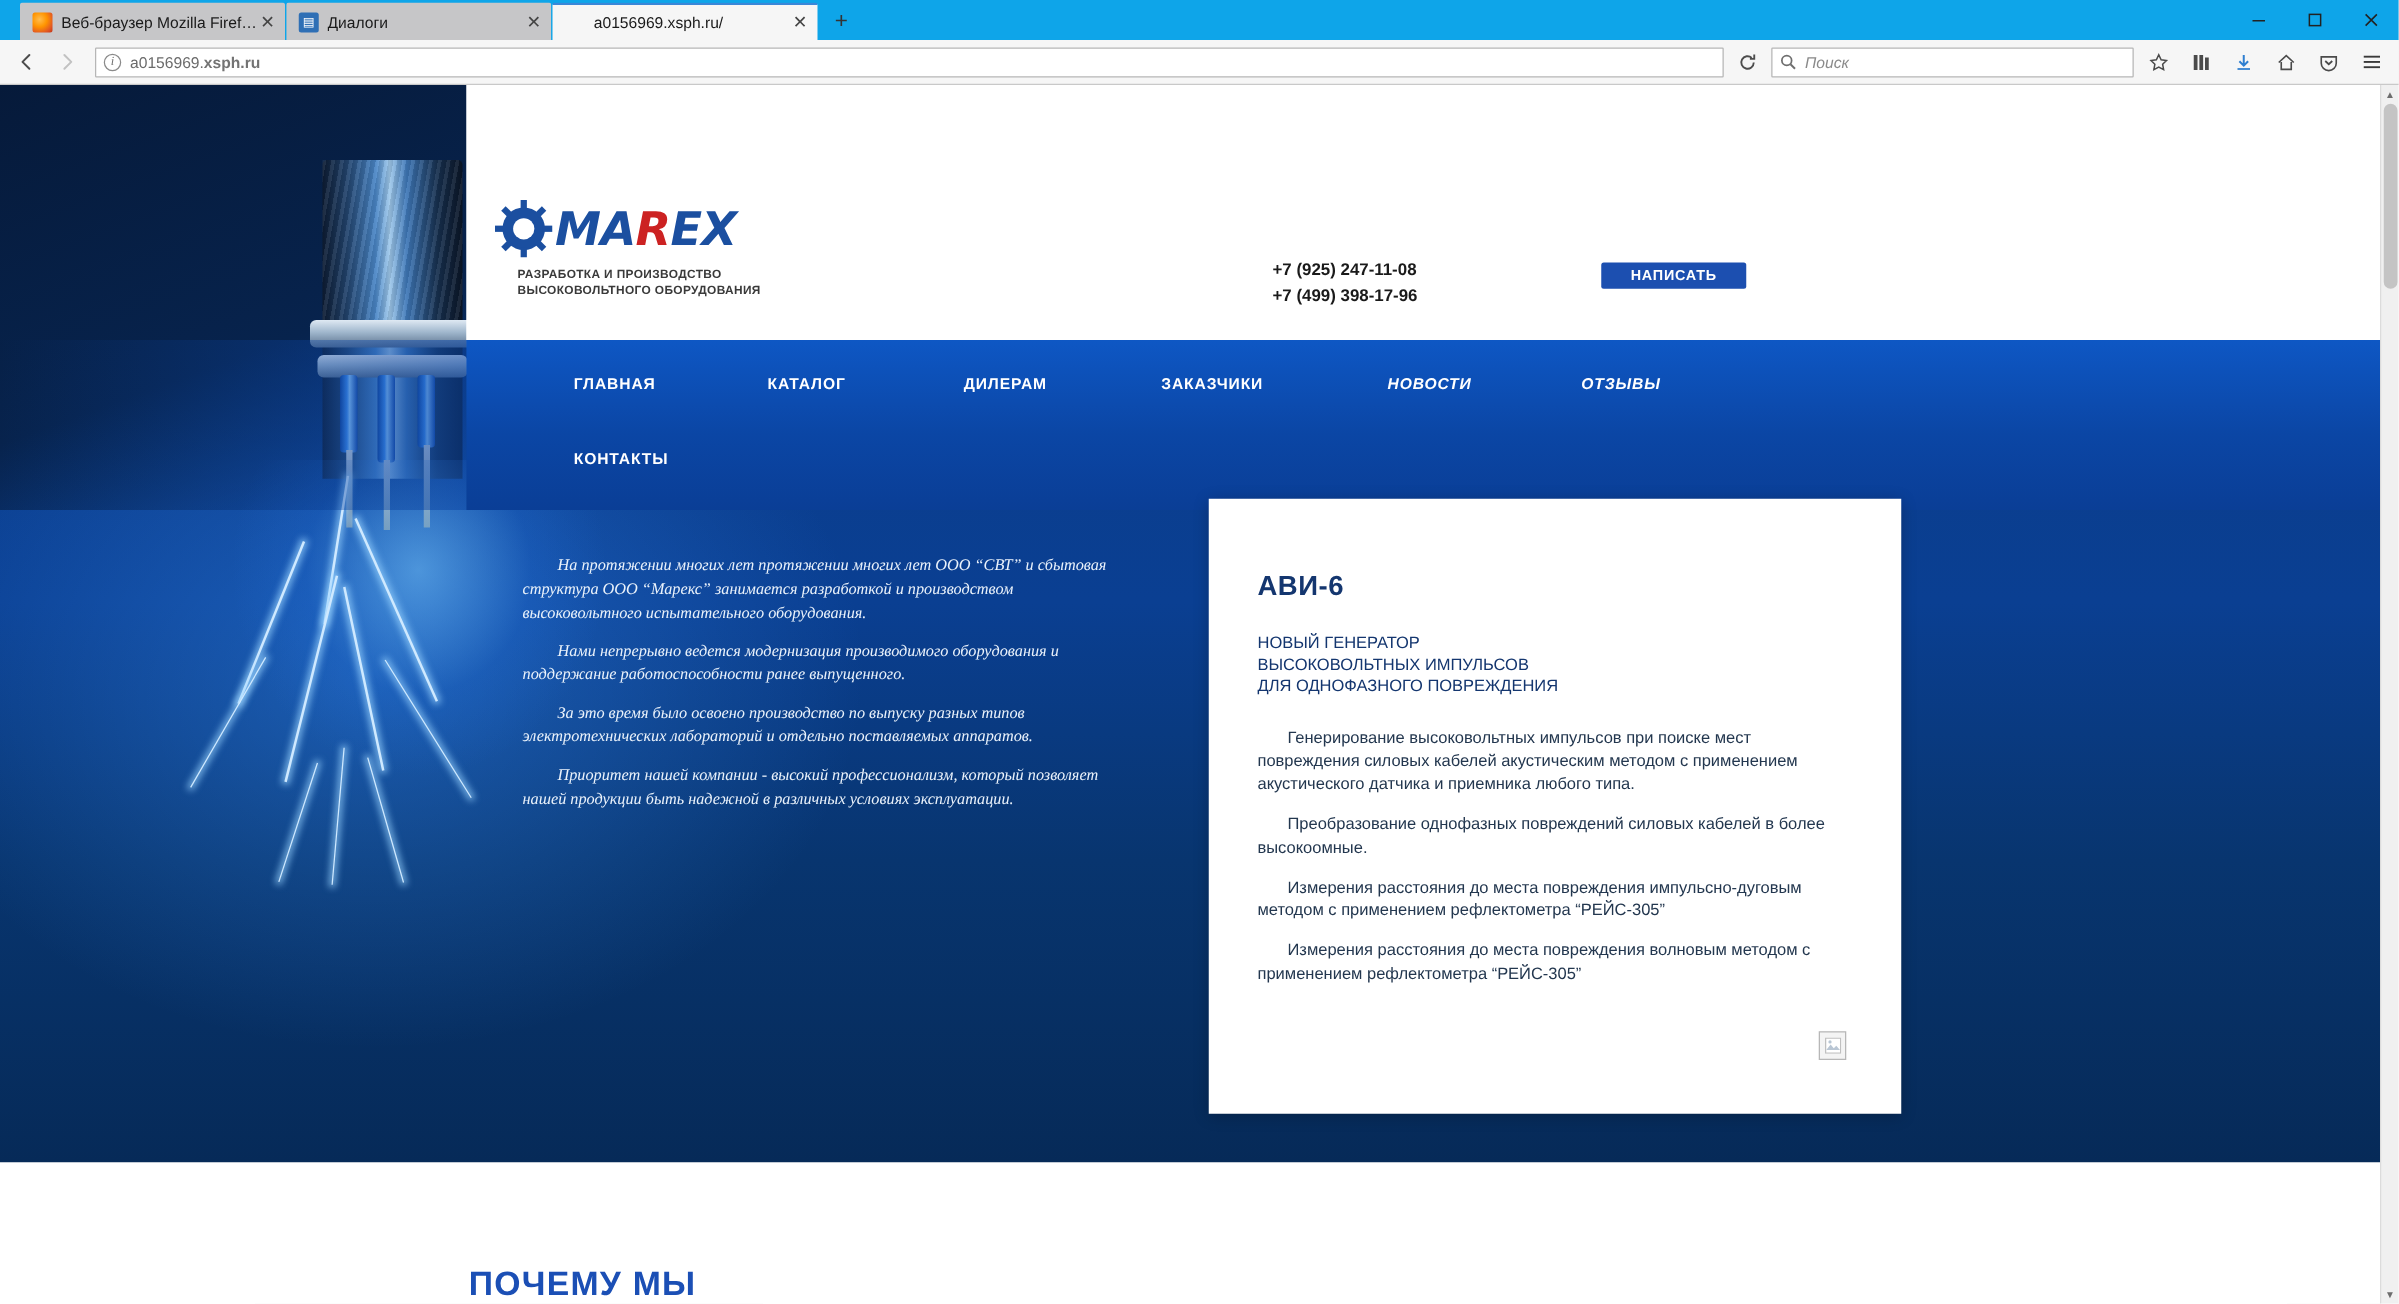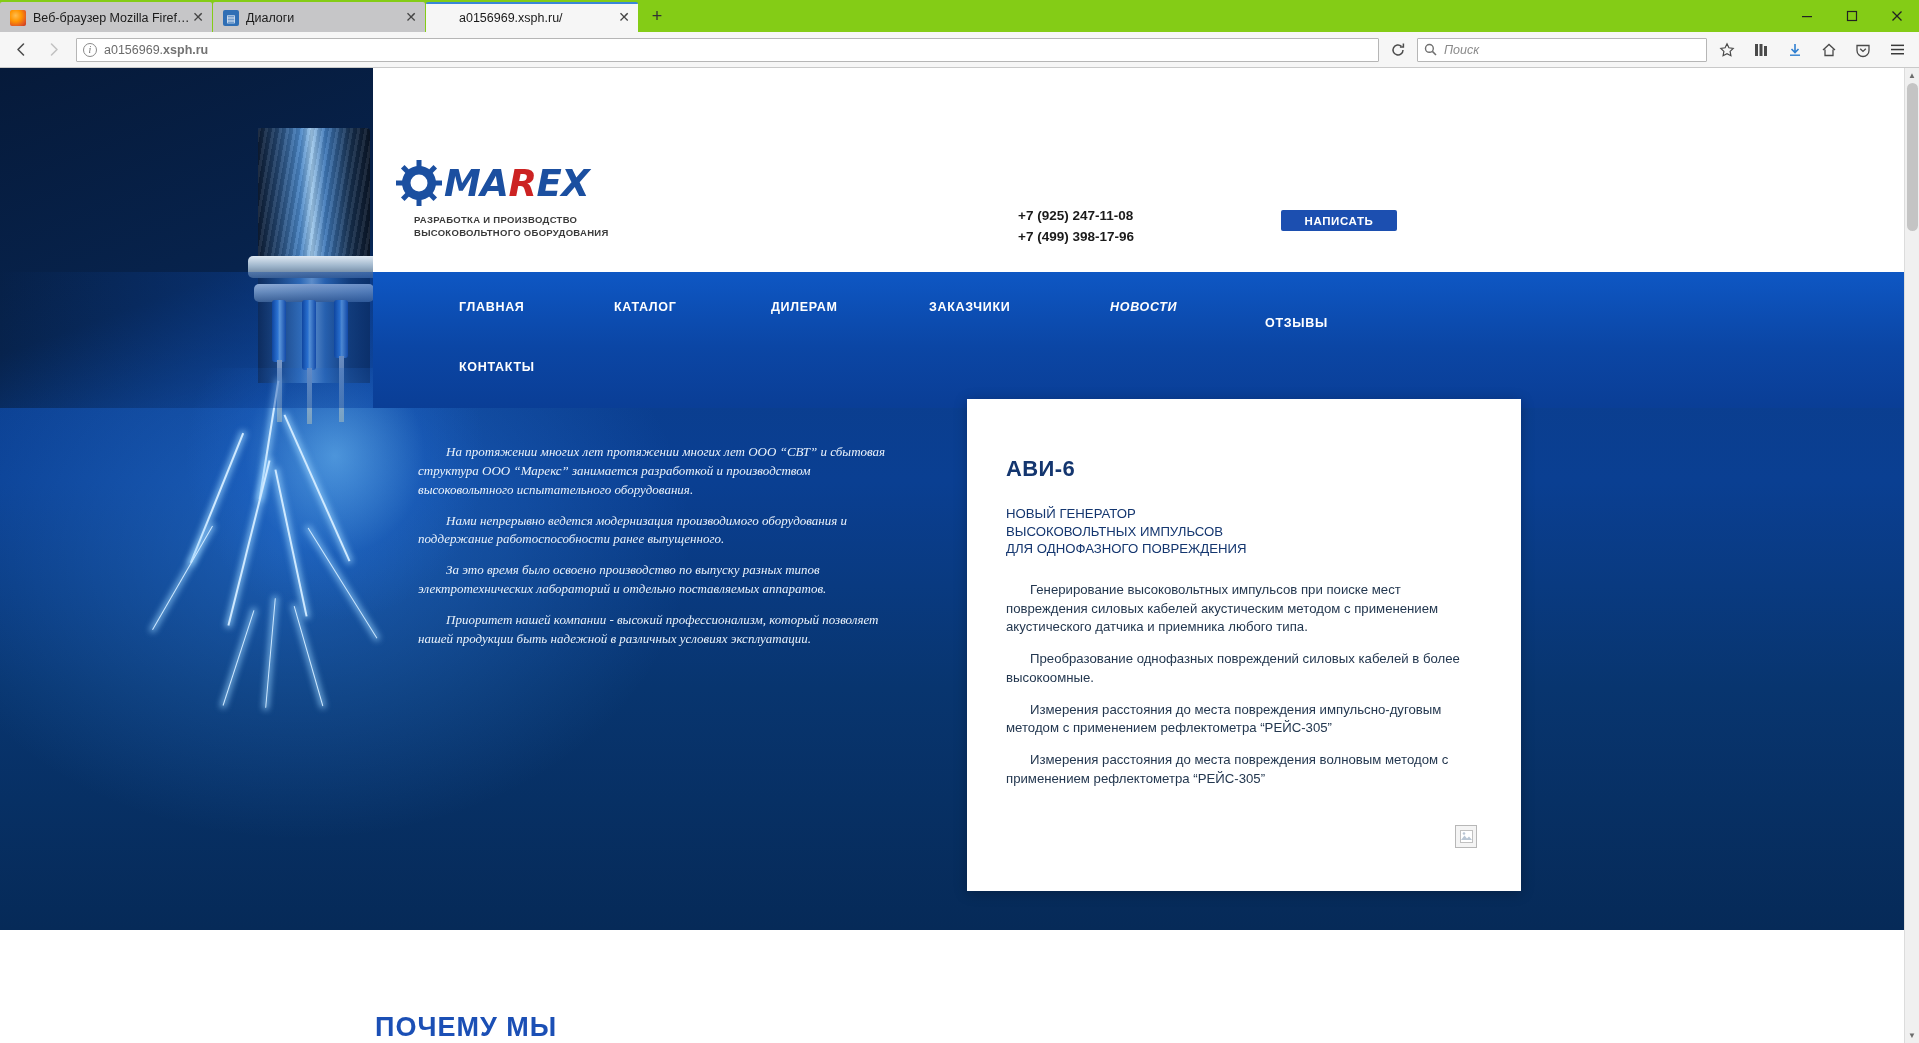--- a/index.html
+++ b/index.html
@@ -7,22 +7,22 @@
     width: 1919px; height: 1043px;
     font-family: "Liberation Sans", sans-serif;
     overflow: hidden;
     background: #f1f1f1;
   }
 
   
   .browser { width: 1919px; height: 1043px; display: flex; flex-direction: column; background:#f3f3f3; }
 
   .tabstrip {
-    height: 32px; background: #84cc16; display: flex; align-items: flex-end;
-    padding-left: 0; position: relative;
+    height: 32px; background: #0ea5e9; display: flex; align-items: flex-end;
+    padding-left: 16px; position: relative;
   }
   .tab {
     height: 30px; width: 212px; display: flex; align-items: center;
     background: #c6c6c8; border-top: 2px solid transparent;
     font-size: 12.5px; color: #1a1a1a; padding: 0 6px; margin-right: 1px;
     position: relative; border-radius: 2px 2px 0 0;
   }
   .tab.active { background: #f6f6f6; border-top-color: #3a87d8; }
   .tab .favicon {
     width: 16px; height: 16px; margin: 0 7px 0 4px; flex: 0 0 16px;
@@ -392,21 +392,21 @@
 
       <button class="btn-write">НАПИСАТЬ</button>
 
       <div class="nav-band">
         <div class="nav-list">
           <span class="nav-item" style="position:absolute; left:0px;   top:0px;">ГЛАВНАЯ</span>
           <span class="nav-item" style="position:absolute; left:155px; top:0px;">КАТАЛОГ</span>
           <span class="nav-item" style="position:absolute; left:312px; top:0px;">ДИЛЕРАМ</span>
           <span class="nav-item" style="position:absolute; left:470px; top:0px;">ЗАКАЗЧИКИ</span>
           <span class="nav-item" style="position:absolute; left:651px; top:0px;font-style:italic;">НОВОСТИ</span>
-          <span class="nav-item" style="position:absolute; left:806px; top:16px;">ОТЗЫВЫ</span>
+          <span class="nav-item" style="position:absolute; left:806px; top:0px;font-style:italic;">ОТЗЫВЫ</span>
           <span class="nav-item" style="position:absolute; left:0px;   top:60px;">КОНТАКТЫ</span>
         </div>
       </div>
 
       <div class="intro">
         <p>На протяжении многих лет протяжении многих лет ООО “СВТ” и сбытовая структура ООО “Марекс” занимается разработкой и производством высоковольтного испытательного оборудования.</p>
         <p>Нами непрерывно ведется модернизация производимого оборудования и поддержание работоспособности ранее выпущенного.</p>
         <p>За это время было освоено производство по выпуску разных типов электротехнических лабораторий и отдельно поставляемых аппаратов.</p>
         <p>Приоритет нашей компании - высокий профессионализм, который позволяет нашей продукции быть надежной в различных условиях эксплуатации.</p>
       </div>

